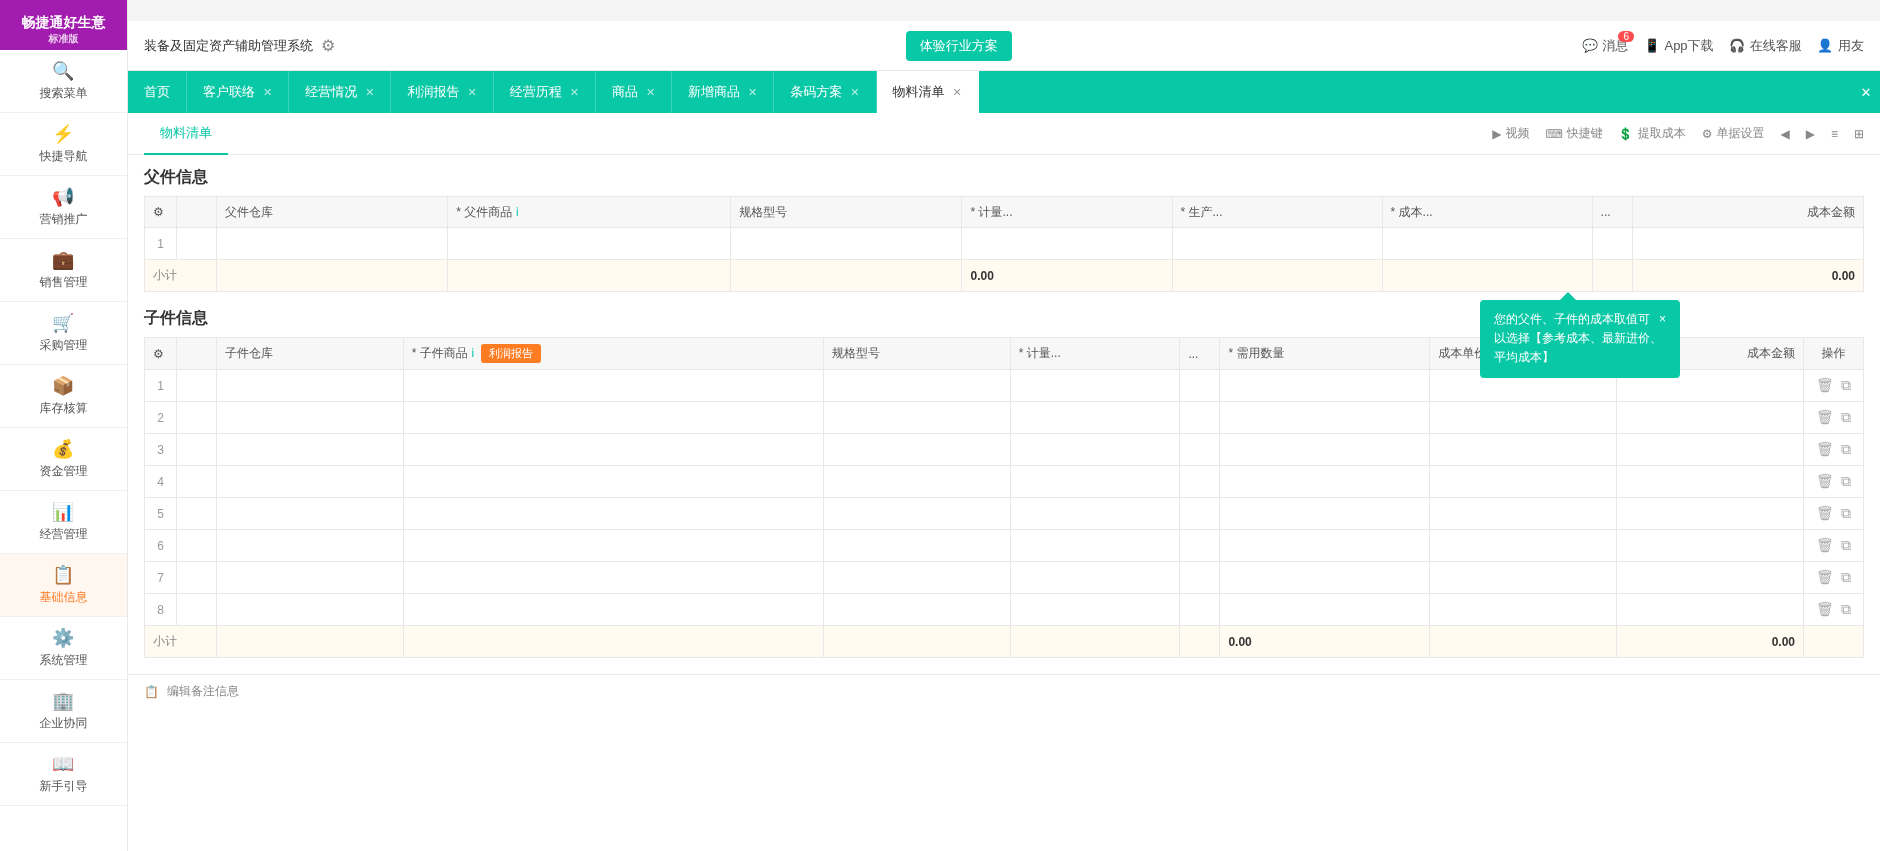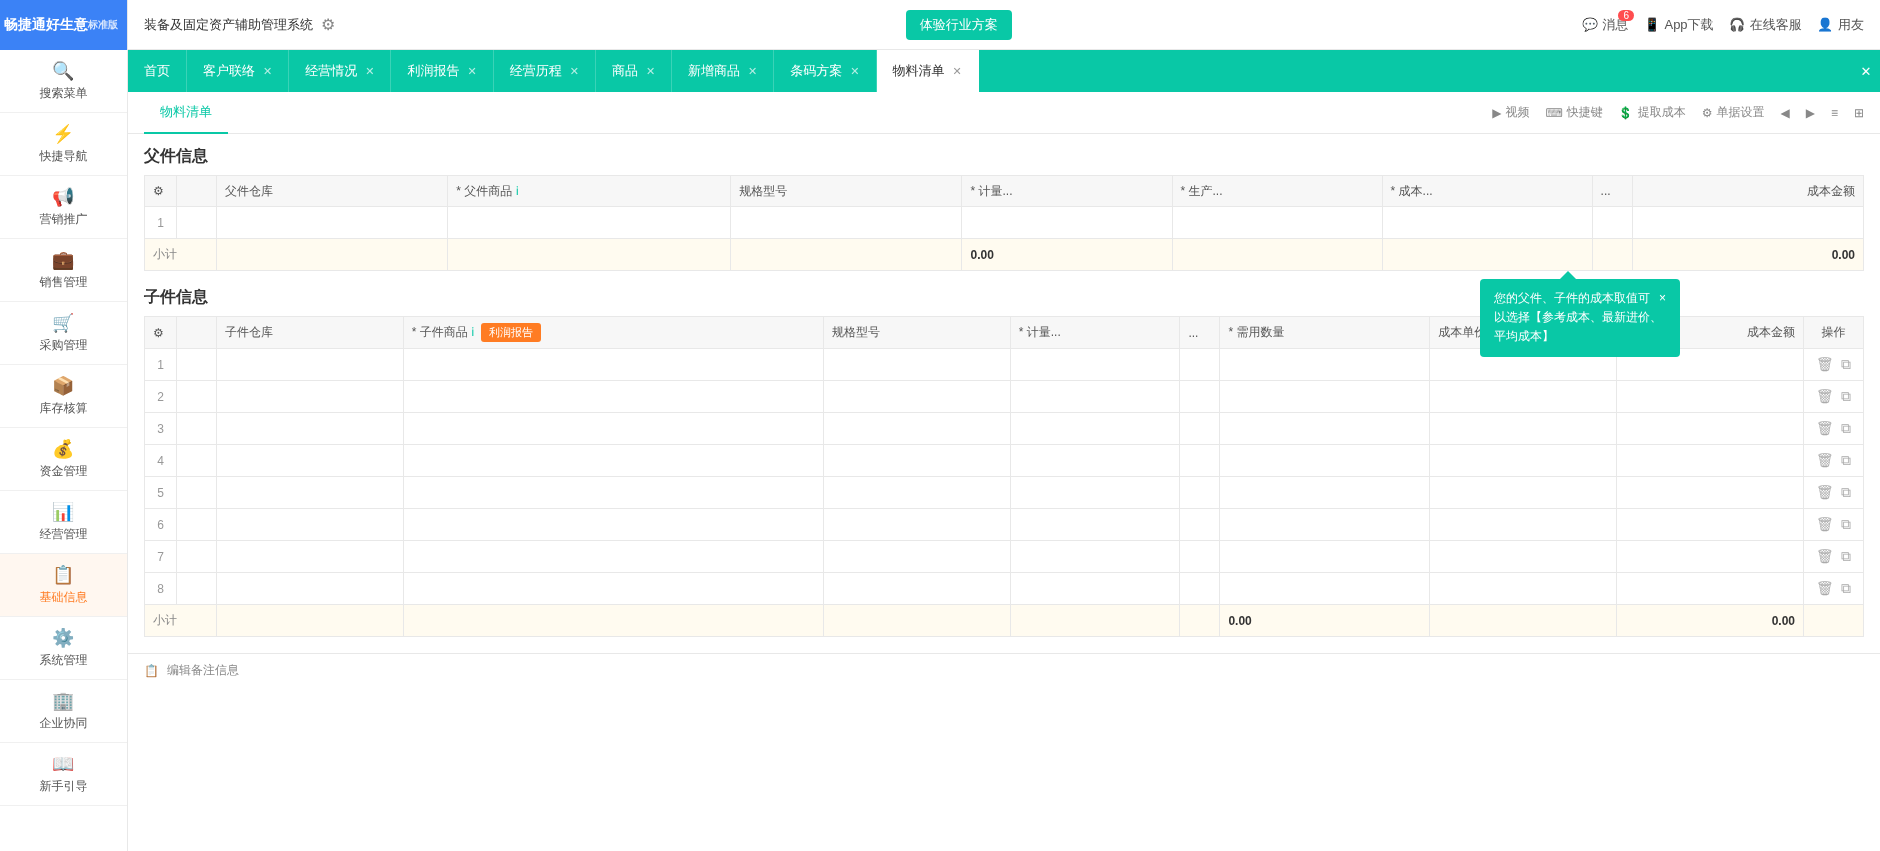--- a/index.html
+++ b/index.html
@@ -8,29 +8,29 @@
     
     .sidebar {
       width: 128px;
       background: #fff;
       display: flex;
       flex-direction: column;
       border-right: 1px solid #e8e8e8;
       flex-shrink: 0;
     }
     .sidebar-logo {
-      background: #3b82f6;
+      background: #a21caf;
       height: 50px;
       display: flex;
       align-items: center;
-      justify-content: flex-start;
+      justify-content: flex-end;
       color: #fff;
       font-size: 13px;
       font-weight: bold;
-      flex-direction: row;
+      flex-direction: column;
       padding: 4px;
     }
     .sidebar-logo .logo-main { font-size: 14px; }
     .sidebar-logo .logo-sub { font-size: 10px; color: rgba(255,255,255,0.8); }
     .sidebar-menu { display: flex; flex-direction: column; flex: 1; overflow-y: auto; }
     .sidebar-item {
       display: flex;
       flex-direction: column;
       align-items: center;
       padding: 10px 4px;
@@ -48,20 +48,21 @@
 
     
     .top-header {
       background: #fff;
       height: 50px;
       display: flex;
       align-items: center;
       padding: 0 16px;
       border-bottom: 1px solid #e8e8e8;
       justify-content: space-between;
+      margin-top: 21px;
     }
     .header-left { display: flex; align-items: center; gap: 8px; }
     .system-title { font-size: 13px; color: #333; }
     .try-btn {
       background: #09c8a6;
       color: #fff;
       border: none;
       border-radius: 4px;
       padding: 6px 14px;
       cursor: pointer;

